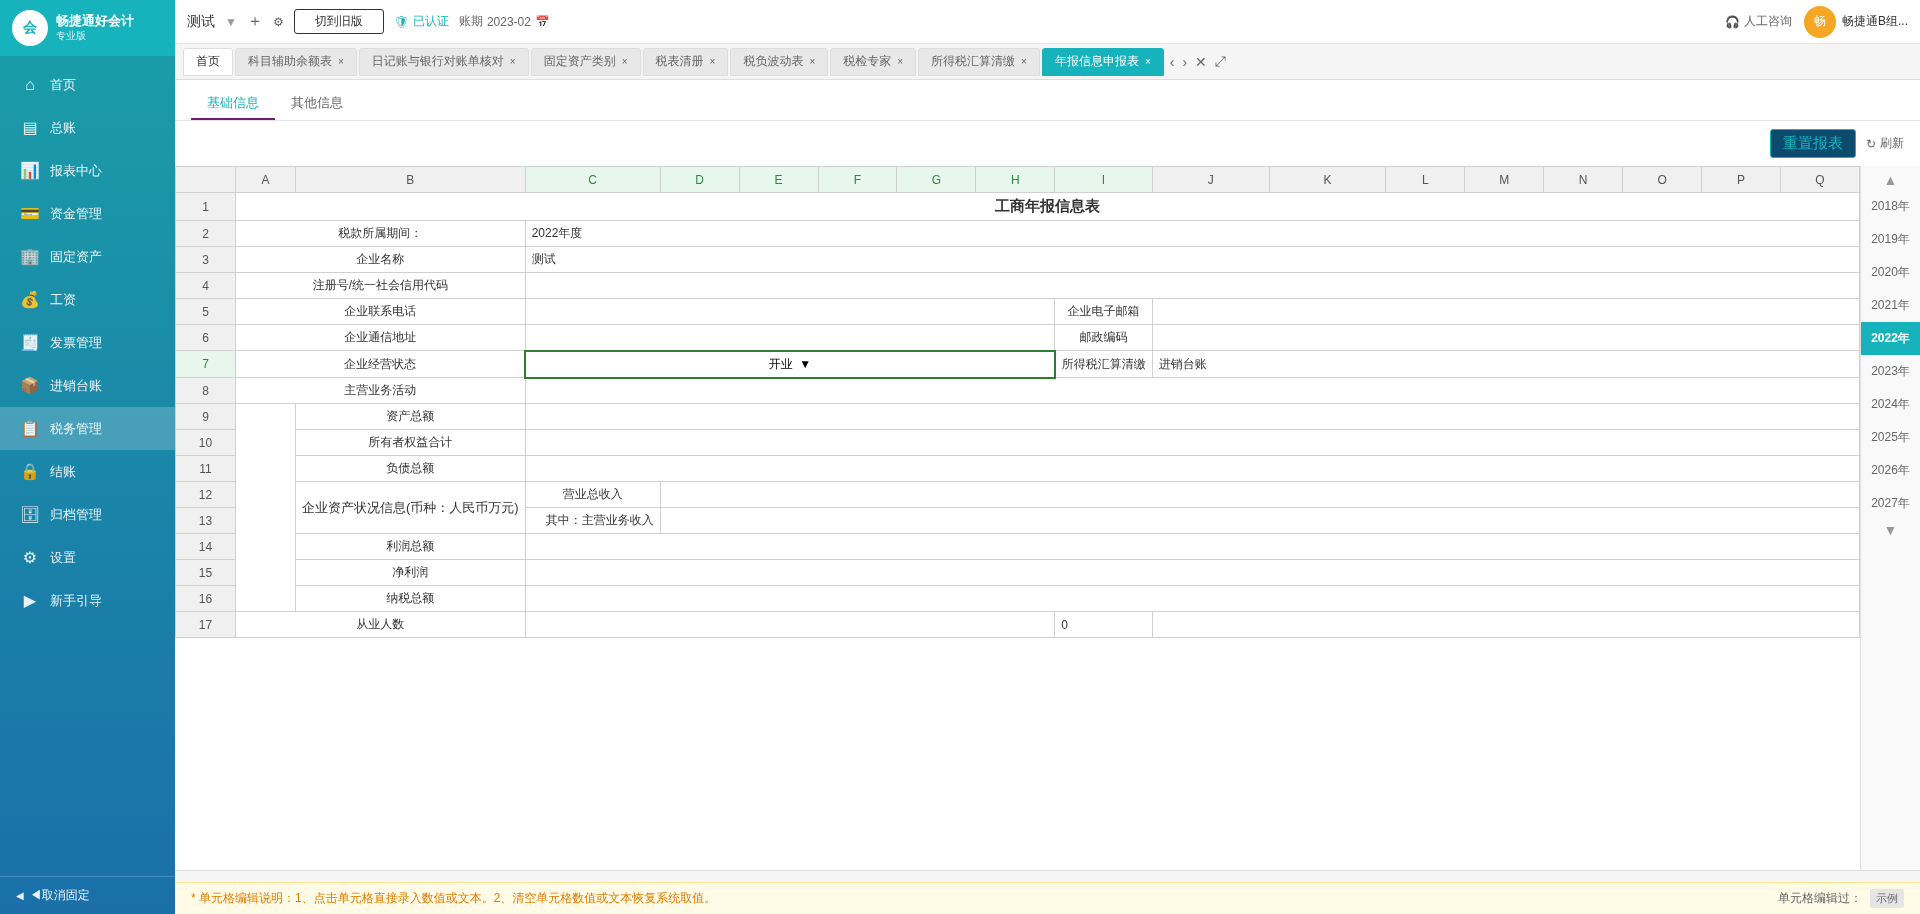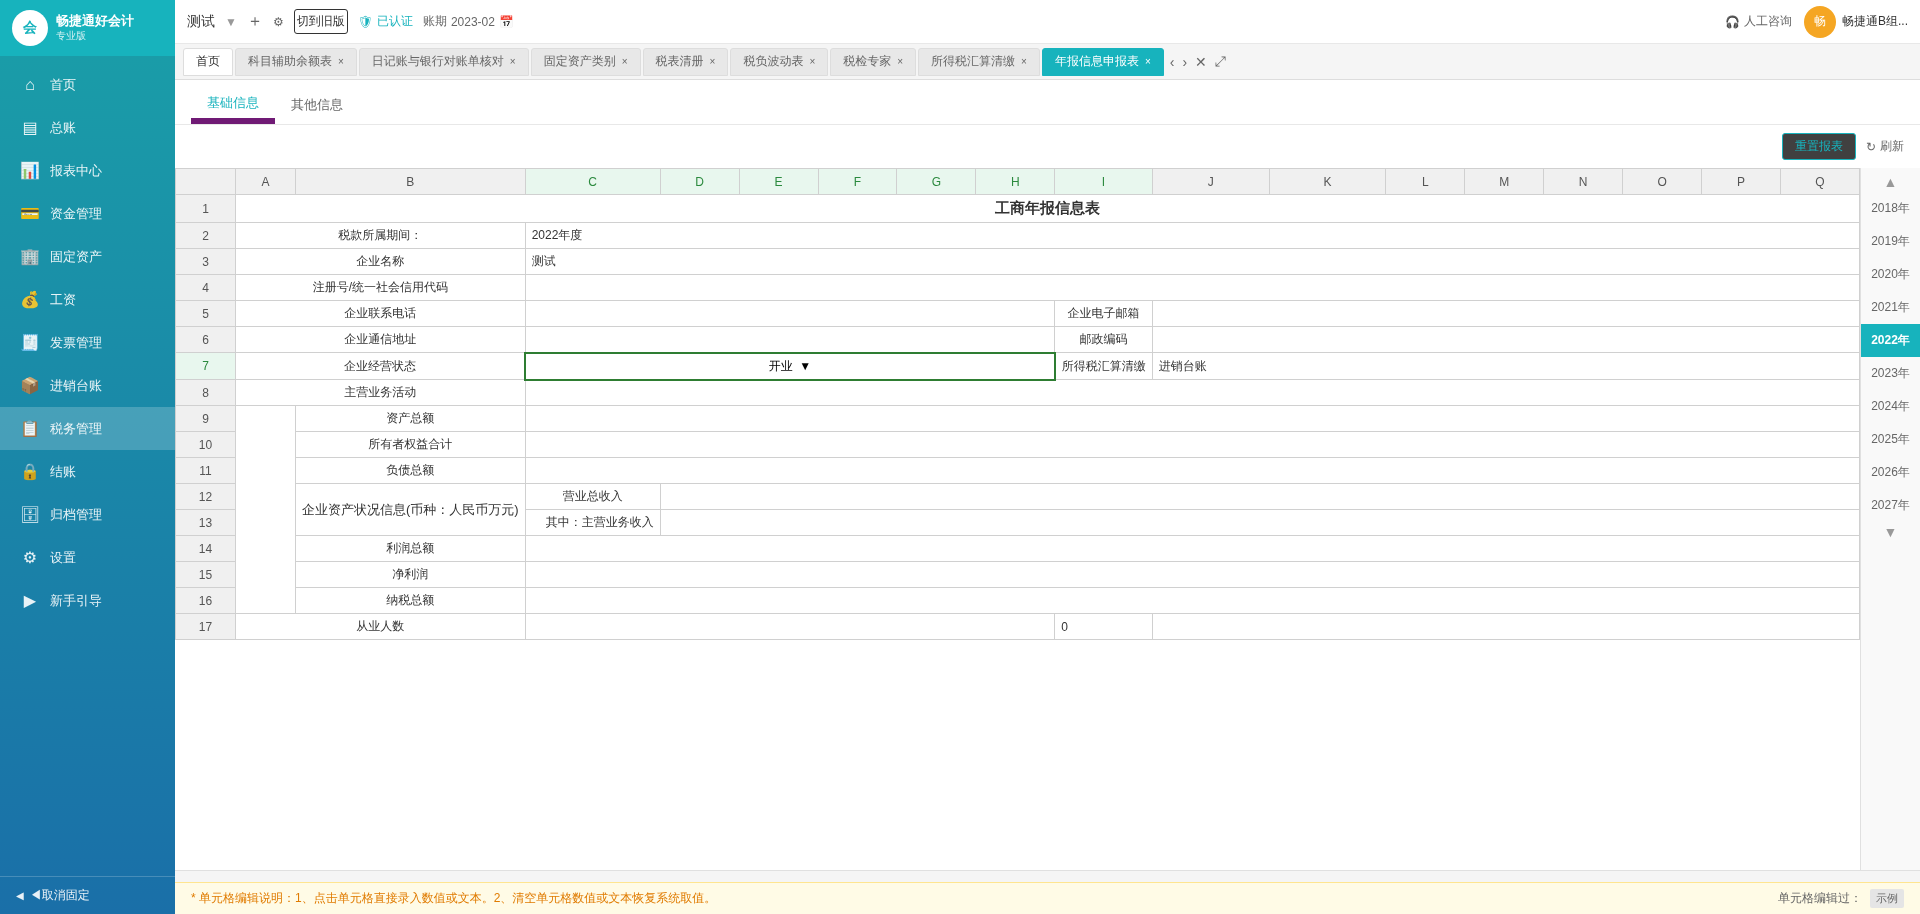--- a/index.html
+++ b/index.html
@@ -82,21 +82,21 @@
       gap: 10px;
       border-bottom: 1px solid #e8e8e8;
       flex-shrink: 0;
     }
     .topbar-title { font-size: 14px; color: #333; }
     .topbar-arrow { color: #999; cursor: pointer; }
     .topbar-add { color: #666; cursor: pointer; font-size: 16px; }
     .topbar-settings { color: #666; cursor: pointer; }
     .topbar-switch-btn {
       border: 1px solid #333;
-      padding: 3px 2px;
+      padding: 3px 20px;
       border-radius: 3px;
       cursor: pointer;
       font-size: 12px;
       color: #333;
     }
     .topbar-certified {
       display: flex; align-items: center; gap: 4px;
       color: #17b3bd;
       font-size: 12px;
     }
@@ -190,40 +190,40 @@
     }
     .subtab {
       padding: 6px 16px;
       cursor: pointer;
       font-size: 13px;
       color: #666;
       border-bottom: 2px solid transparent;
     }
     .subtab.active {
       color: #17b3bd;
-      border-bottom: 6px solid #701a75;
+      border-bottom: 2px solid #701a75;
     }
 
     
     .toolbar {
       display: flex;
       align-items: center;
       justify-content: flex-end;
       padding: 8px 16px;
       gap: 10px;
       flex-shrink: 0;
     }
     .btn-reset {
       border: 1px solid #17b3bd;
       color: #17b3bd;
       padding: 4px 12px;
       border-radius: 3px;
       cursor: pointer;
-      font-size: 12px;
-      background: #404040;
+      font-size: 15px;
+      background: #0c4a6e;
     }
     .btn-refresh {
       color: #666;
       font-size: 12px;
       cursor: pointer;
       display: flex; align-items: center; gap: 4px;
     }
 
     
     .spreadsheet-container {

